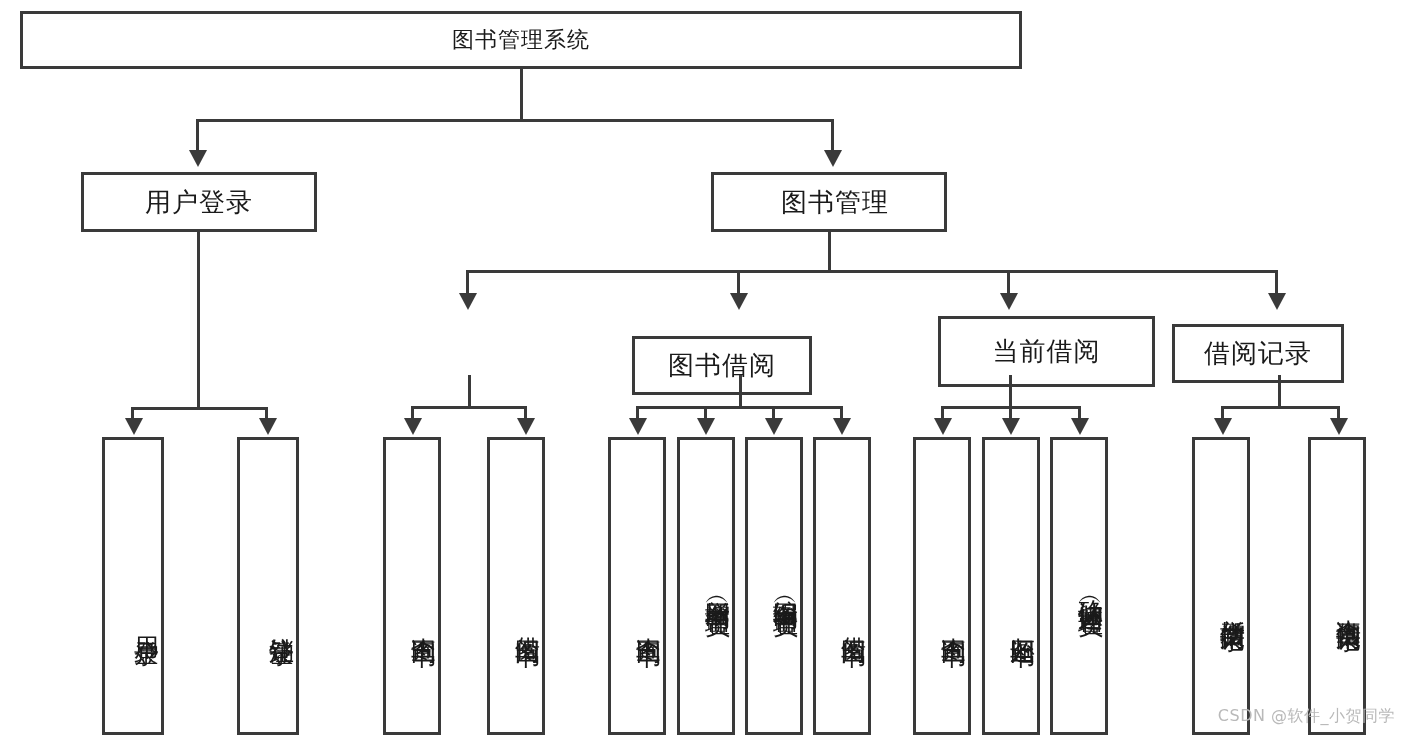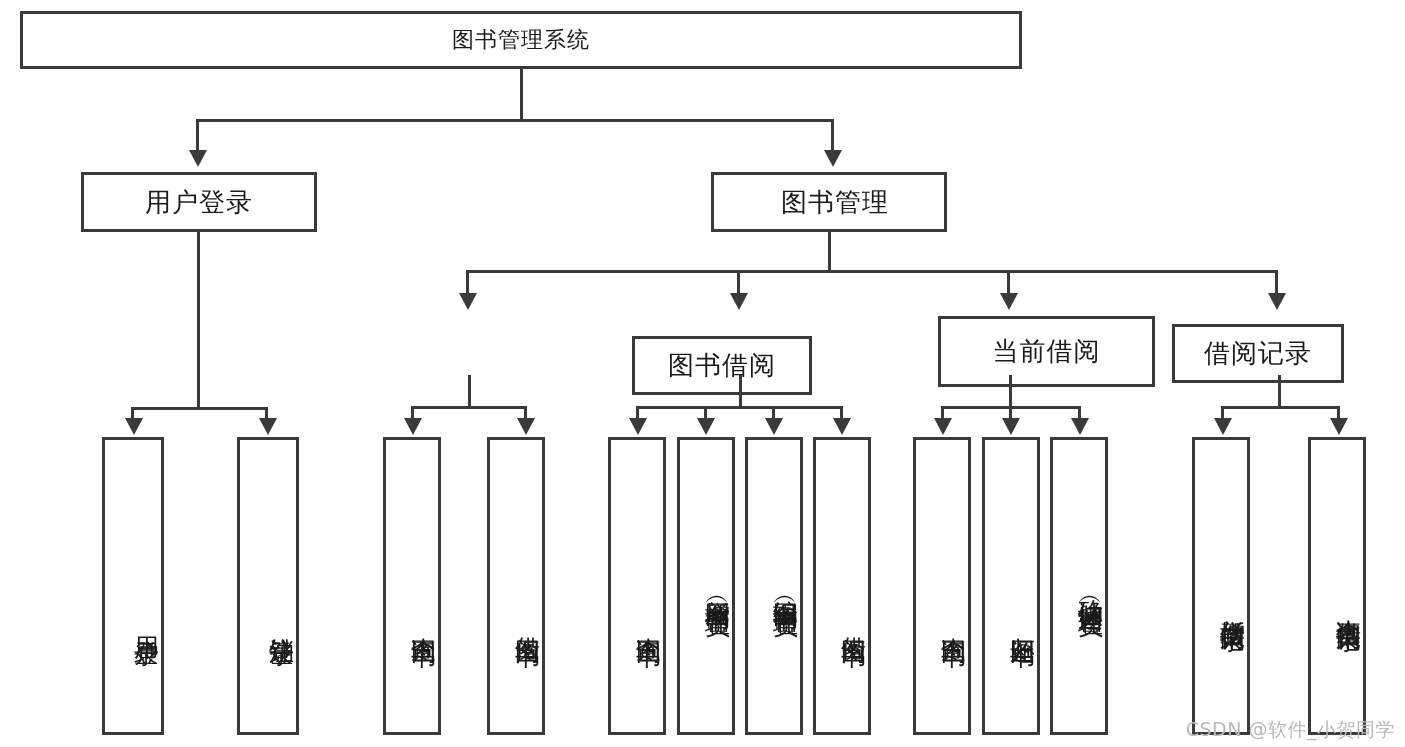--- a/index.html
+++ b/index.html
@@ -61,22 +61,22 @@
     position: absolute;
     width: 0;
     height: 0;
     border-left: 9px solid transparent;
     border-right: 9px solid transparent;
     border-top: 17px solid #3a3a3a;
   }
   .watermark {
     position: absolute;
     right: 10px;
-    bottom: 4px;
-    font-size: 19px;
+    bottom: 20px;
+    font-size: 16px;
     color: #b9b9b9;
     white-space: nowrap;
     letter-spacing: 0.5px;
   }
 </style>
 </head>
 <body>
 
 <div id="canvas">
 

